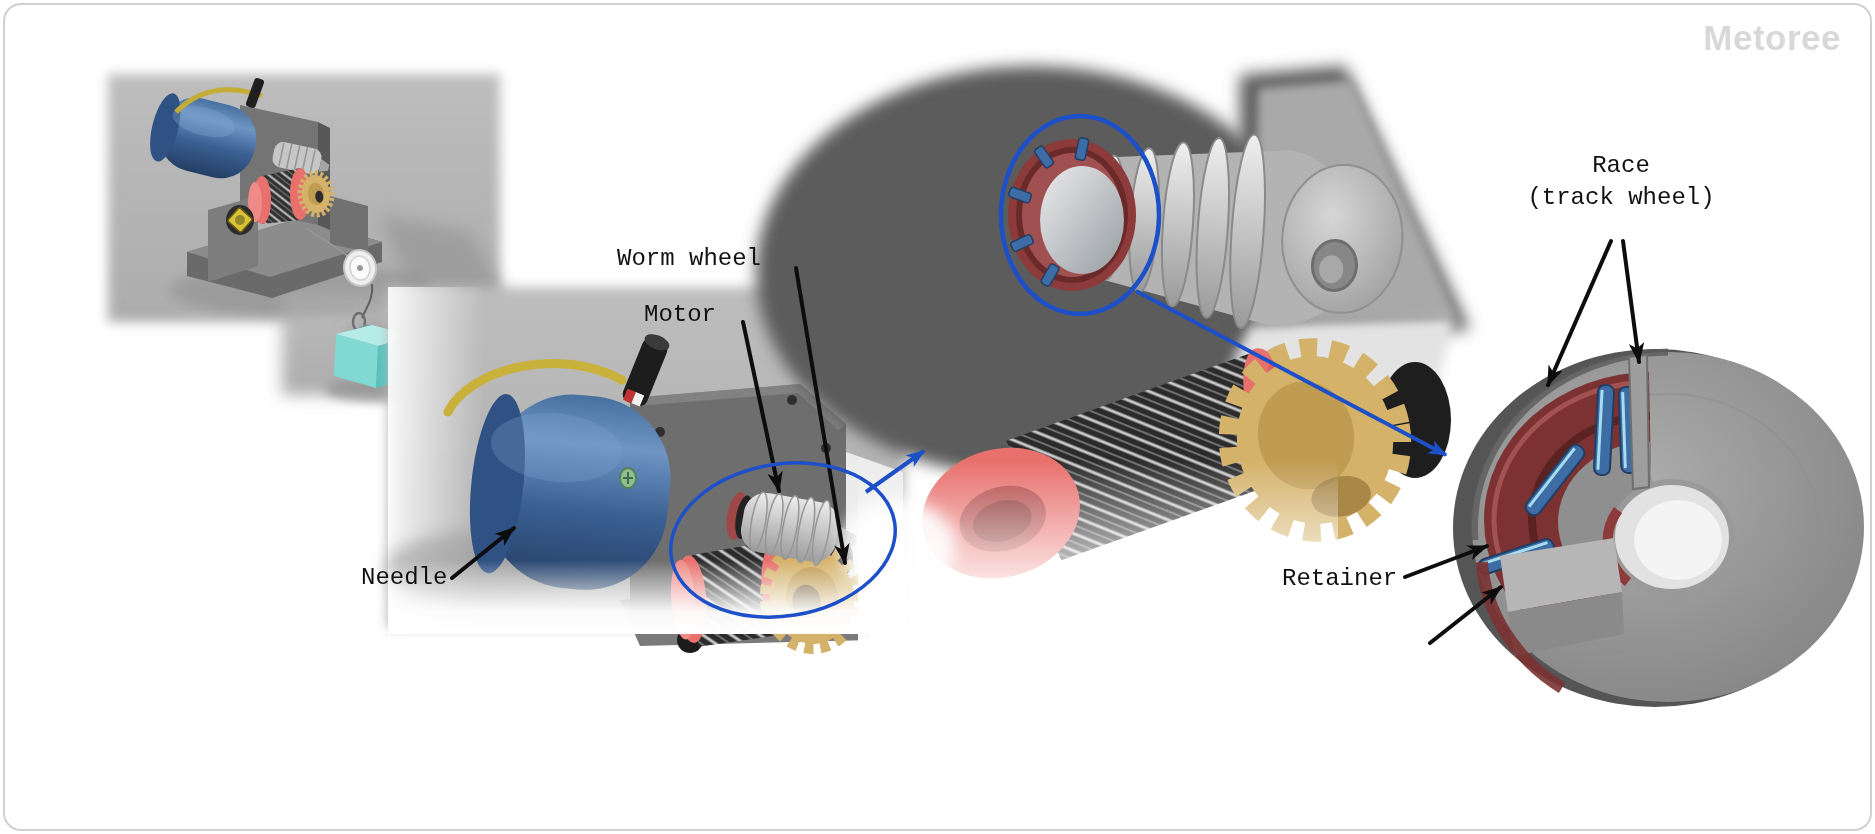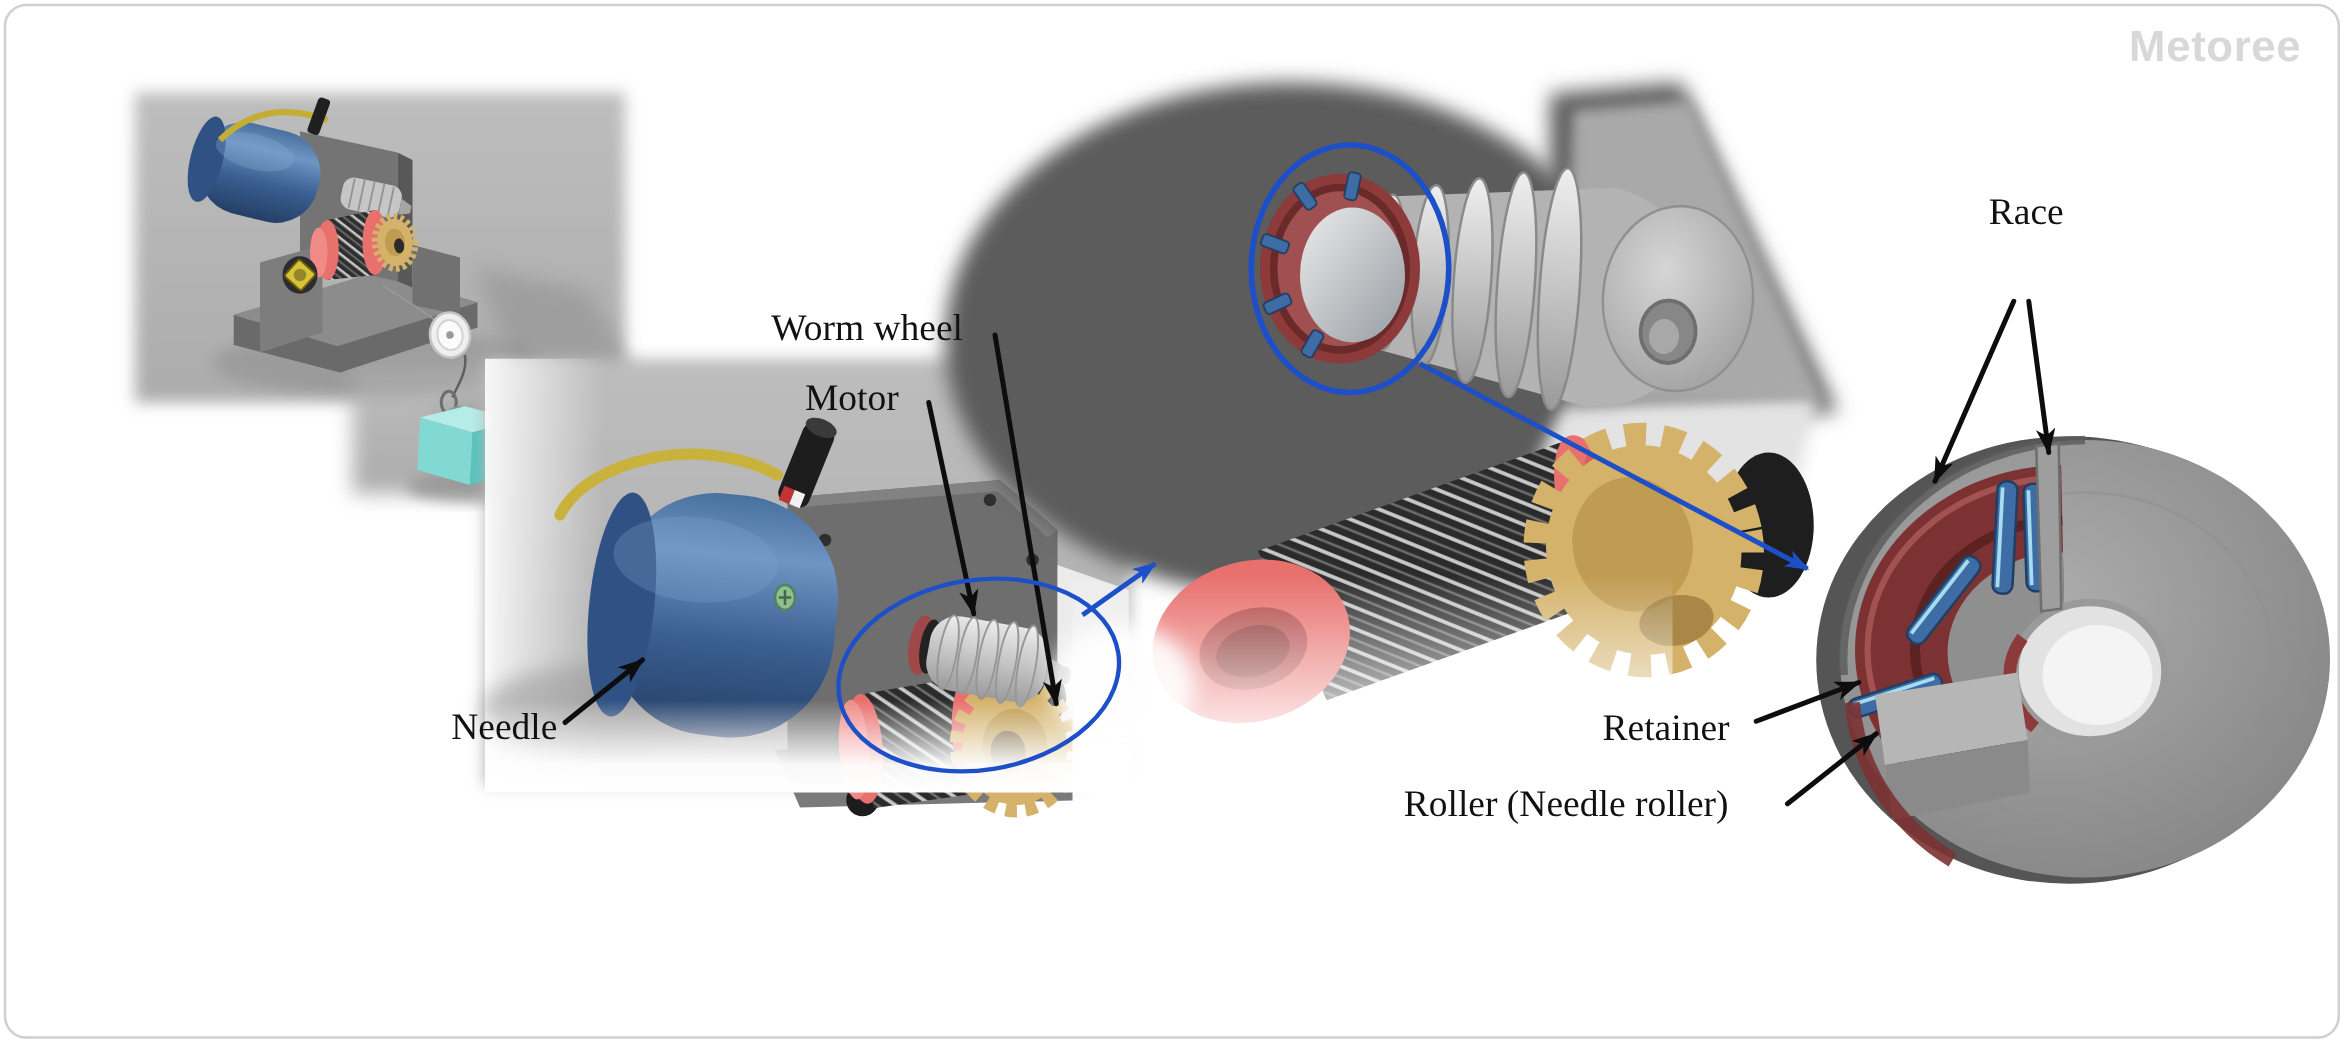--- a/index.html
+++ b/index.html
@@ -1,20 +1,20 @@
 <!DOCTYPE html>
 <html><head>
 <meta charset="utf-8">
 <style>
   html,body{margin:0;padding:0;background:#fff;}
   #stage{position:relative;width:1875px;height:834px;background:#ffffff;overflow:hidden;
          font-family:"Liberation Sans",sans-serif;}
   #frame{position:absolute;inset:3px;border:2px solid #d0d0d0;border-radius:18px;pointer-events:none;}
   #art{position:absolute;left:0;top:0;width:1875px;height:834px;}
-  .lbl{position:absolute;font-family:Liberation Serif, serif;font-size:30px;
+  .lbl{position:absolute;font-family:Liberation Mono, monospace;font-size:24px;
        color:#111111;line-height:1.32;white-space:nowrap;}
   .race-lbl{width:210px;text-align:center;}
   #watermark{position:absolute;top:18px;right:34px;font-family:"Liberation Sans",sans-serif;
        font-weight:700;font-size:35px;letter-spacing:.5px;color:#d8d8d8;margin-left:27px;}
 </style>
 </head>
 <body>
 
 <div id="stage">
 
@@ -344,19 +344,19 @@
   <line x1="866" y1="492" x2="924" y2="451" stroke-width="4" marker-end="url(#mBlue)"></line>
   <line x1="1136" y1="291" x2="1446" y2="455" stroke-width="4" marker-end="url(#mBlue)"></line>
 </g>
 </svg>
 
 <div class="lbl" style="left:617px;top:243px">Worm wheel</div>
 <div class="lbl" style="left:644px;top:299px">Motor</div>
 <div class="lbl" style="left:361px;top:562px">Needle</div>
 <div class="lbl race-lbl" style="left:1516px;top:150px">
   <div>Race</div>
+  <div>(track wheel)</div>
 </div>
 <div class="lbl" style="left:1282px;top:563px">Retainer</div>
-<div class="lbl" style="left:1123px;top:624px">Roller (Needle roller)</div>
 
 <div id="watermark">Metoree</div>
 <div id="frame"></div>
 </div>
 
 </body></html>

